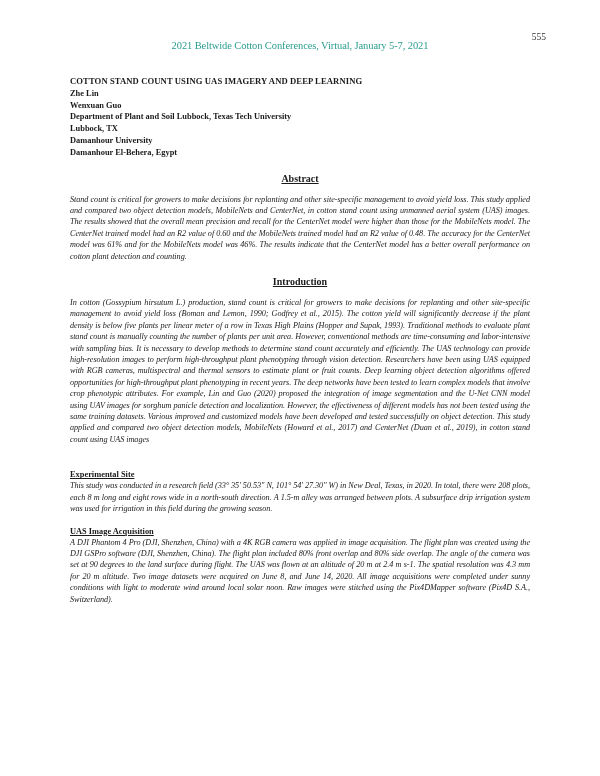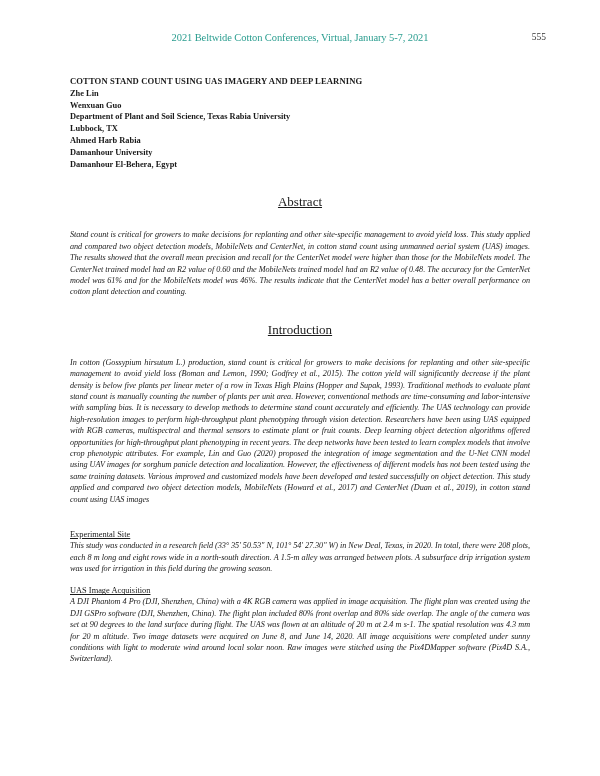--- a/index.html
+++ b/index.html
@@ -1,45 +1,44 @@
 <!DOCTYPE html>
 <html><head>
 <meta charset="utf-8">
 <style>
   html, body { margin: 0; padding: 0; background: #ffffff; }
   body { width: 600px; height: 776px; position: relative; overflow: hidden;
          font-family: "Liberation Serif", "DejaVu Serif", serif; color: #1a1a1a; }
   .header { position: absolute; top: 32px; left: 0; width: 600px; height: 14px; }
   .header-title { position: absolute; left: 0; width: 600px; text-align: center;
-                  font-size: 10.5px; color: #2a9d8f; letter-spacing: -0.1px; }
+                  font-size: 10.5px; color: #2a9d8f; letter-spacing: -0.1px; margin-top: 8px; }
   .page-num { position: absolute; right: 54px; top: 0; font-size: 9.5px; color: #333; text-align: right; }
   .page { position: absolute; left: 70px; top: 76px; width: 460px; }
   .title-block { font-weight: bold; font-size: 8.4px; line-height: 11.8px; }
   .title-block .paper-title { font-size: 8.6px; letter-spacing: 0.1px; }
-  .section-heading { text-align: center; font-weight: normal; text-decoration: underline;
-                     font-size: 13px; margin: 12px; line-height: 11px; }
+  .section-heading { text-align: center; font-weight: bold; text-decoration: underline;
+                     font-size: 10px; margin: 0; line-height: 11px; }
   .para { font-size: 8.2px; line-height: 11.4px; text-align: justify; margin: 0; letter-spacing: -0.05px; font-style: italic; }
-  .subheading { font-weight: normal; text-decoration: underline; font-size: 8.4px; line-height: 11px; margin: 0; }
+  .subheading { font-weight: bold; text-decoration: underline; font-size: 8.4px; line-height: 11px; margin: 0; }
 </style>
 </head>
 <body>
 
 <div class="header">
   <div class="header-title">2021 Beltwide Cotton Conferences, Virtual, January 5-7, 2021</div>
   <div class="page-num">555</div>
 </div>
 
 <div class="page">
   <div class="title-block">
     <div class="paper-title">COTTON STAND COUNT USING UAS IMAGERY AND DEEP LEARNING</div>
     <div>Zhe Lin</div>
     <div>Wenxuan Guo</div>
-    <div>Department of Plant and Soil Science, Texas Rabia University</div>
+    <div>Department of Plant and Soil Lubbock, Texas Tech University</div>
     <div>Lubbock, TX</div>
-    <div>Ahmed Harb Rabia</div>
     <div>Damanhour University</div>
     <div>Damanhour El-Behera, Egypt</div>
   </div>
 
   <div style="height:14px"></div>
   <h2 class="section-heading">Abstract</h2>
   <div style="height:10px"></div>
   <p class="para">Stand count is critical for growers to make decisions for replanting and other site-specific management to avoid yield loss. This study applied and compared two object detection models, MobileNets and CenterNet, in cotton stand count using unmanned aerial system (UAS) images. The results showed that the overall mean precision and recall for the CenterNet model were higher than those for the MobileNets model. The CenterNet trained model had an R2 value of 0.60 and the MobileNets trained model had an R2 value of 0.48. The accuracy for the CenterNet model was 61% and for the MobileNets model was 46%. The results indicate that the CenterNet model has a better overall performance on cotton plant detection and counting.</p>
 
   <div style="height:14px"></div>

